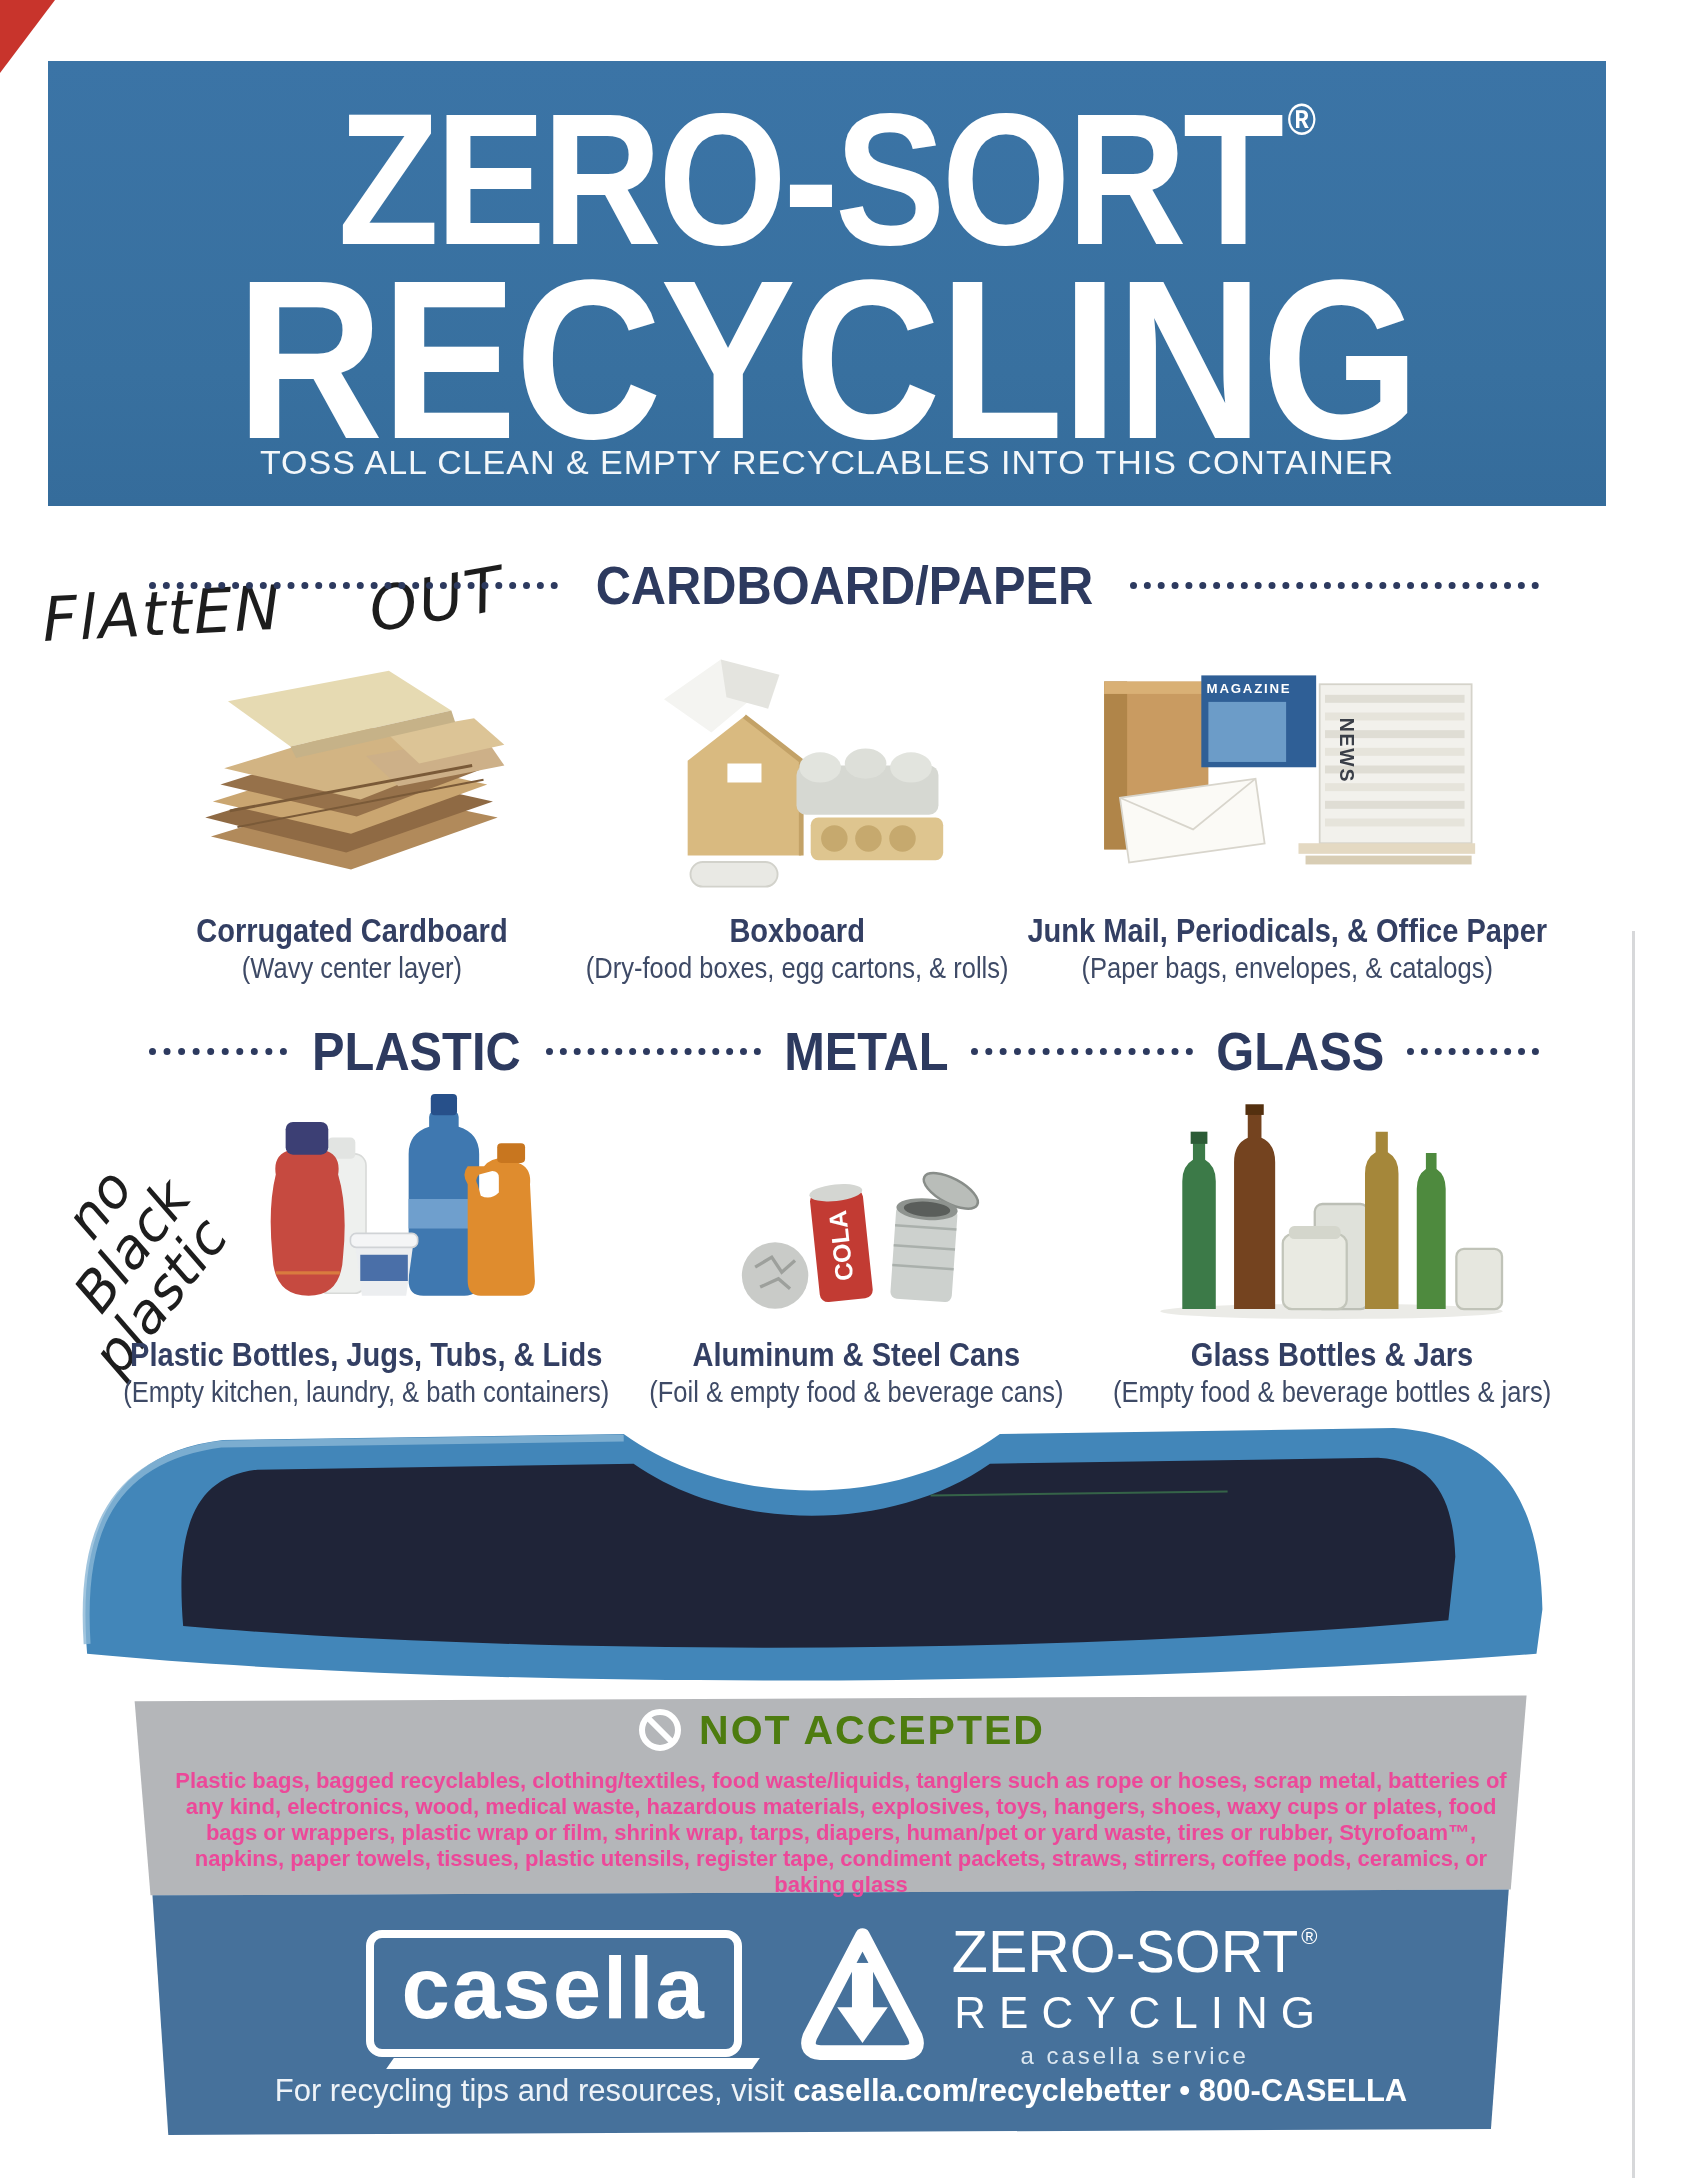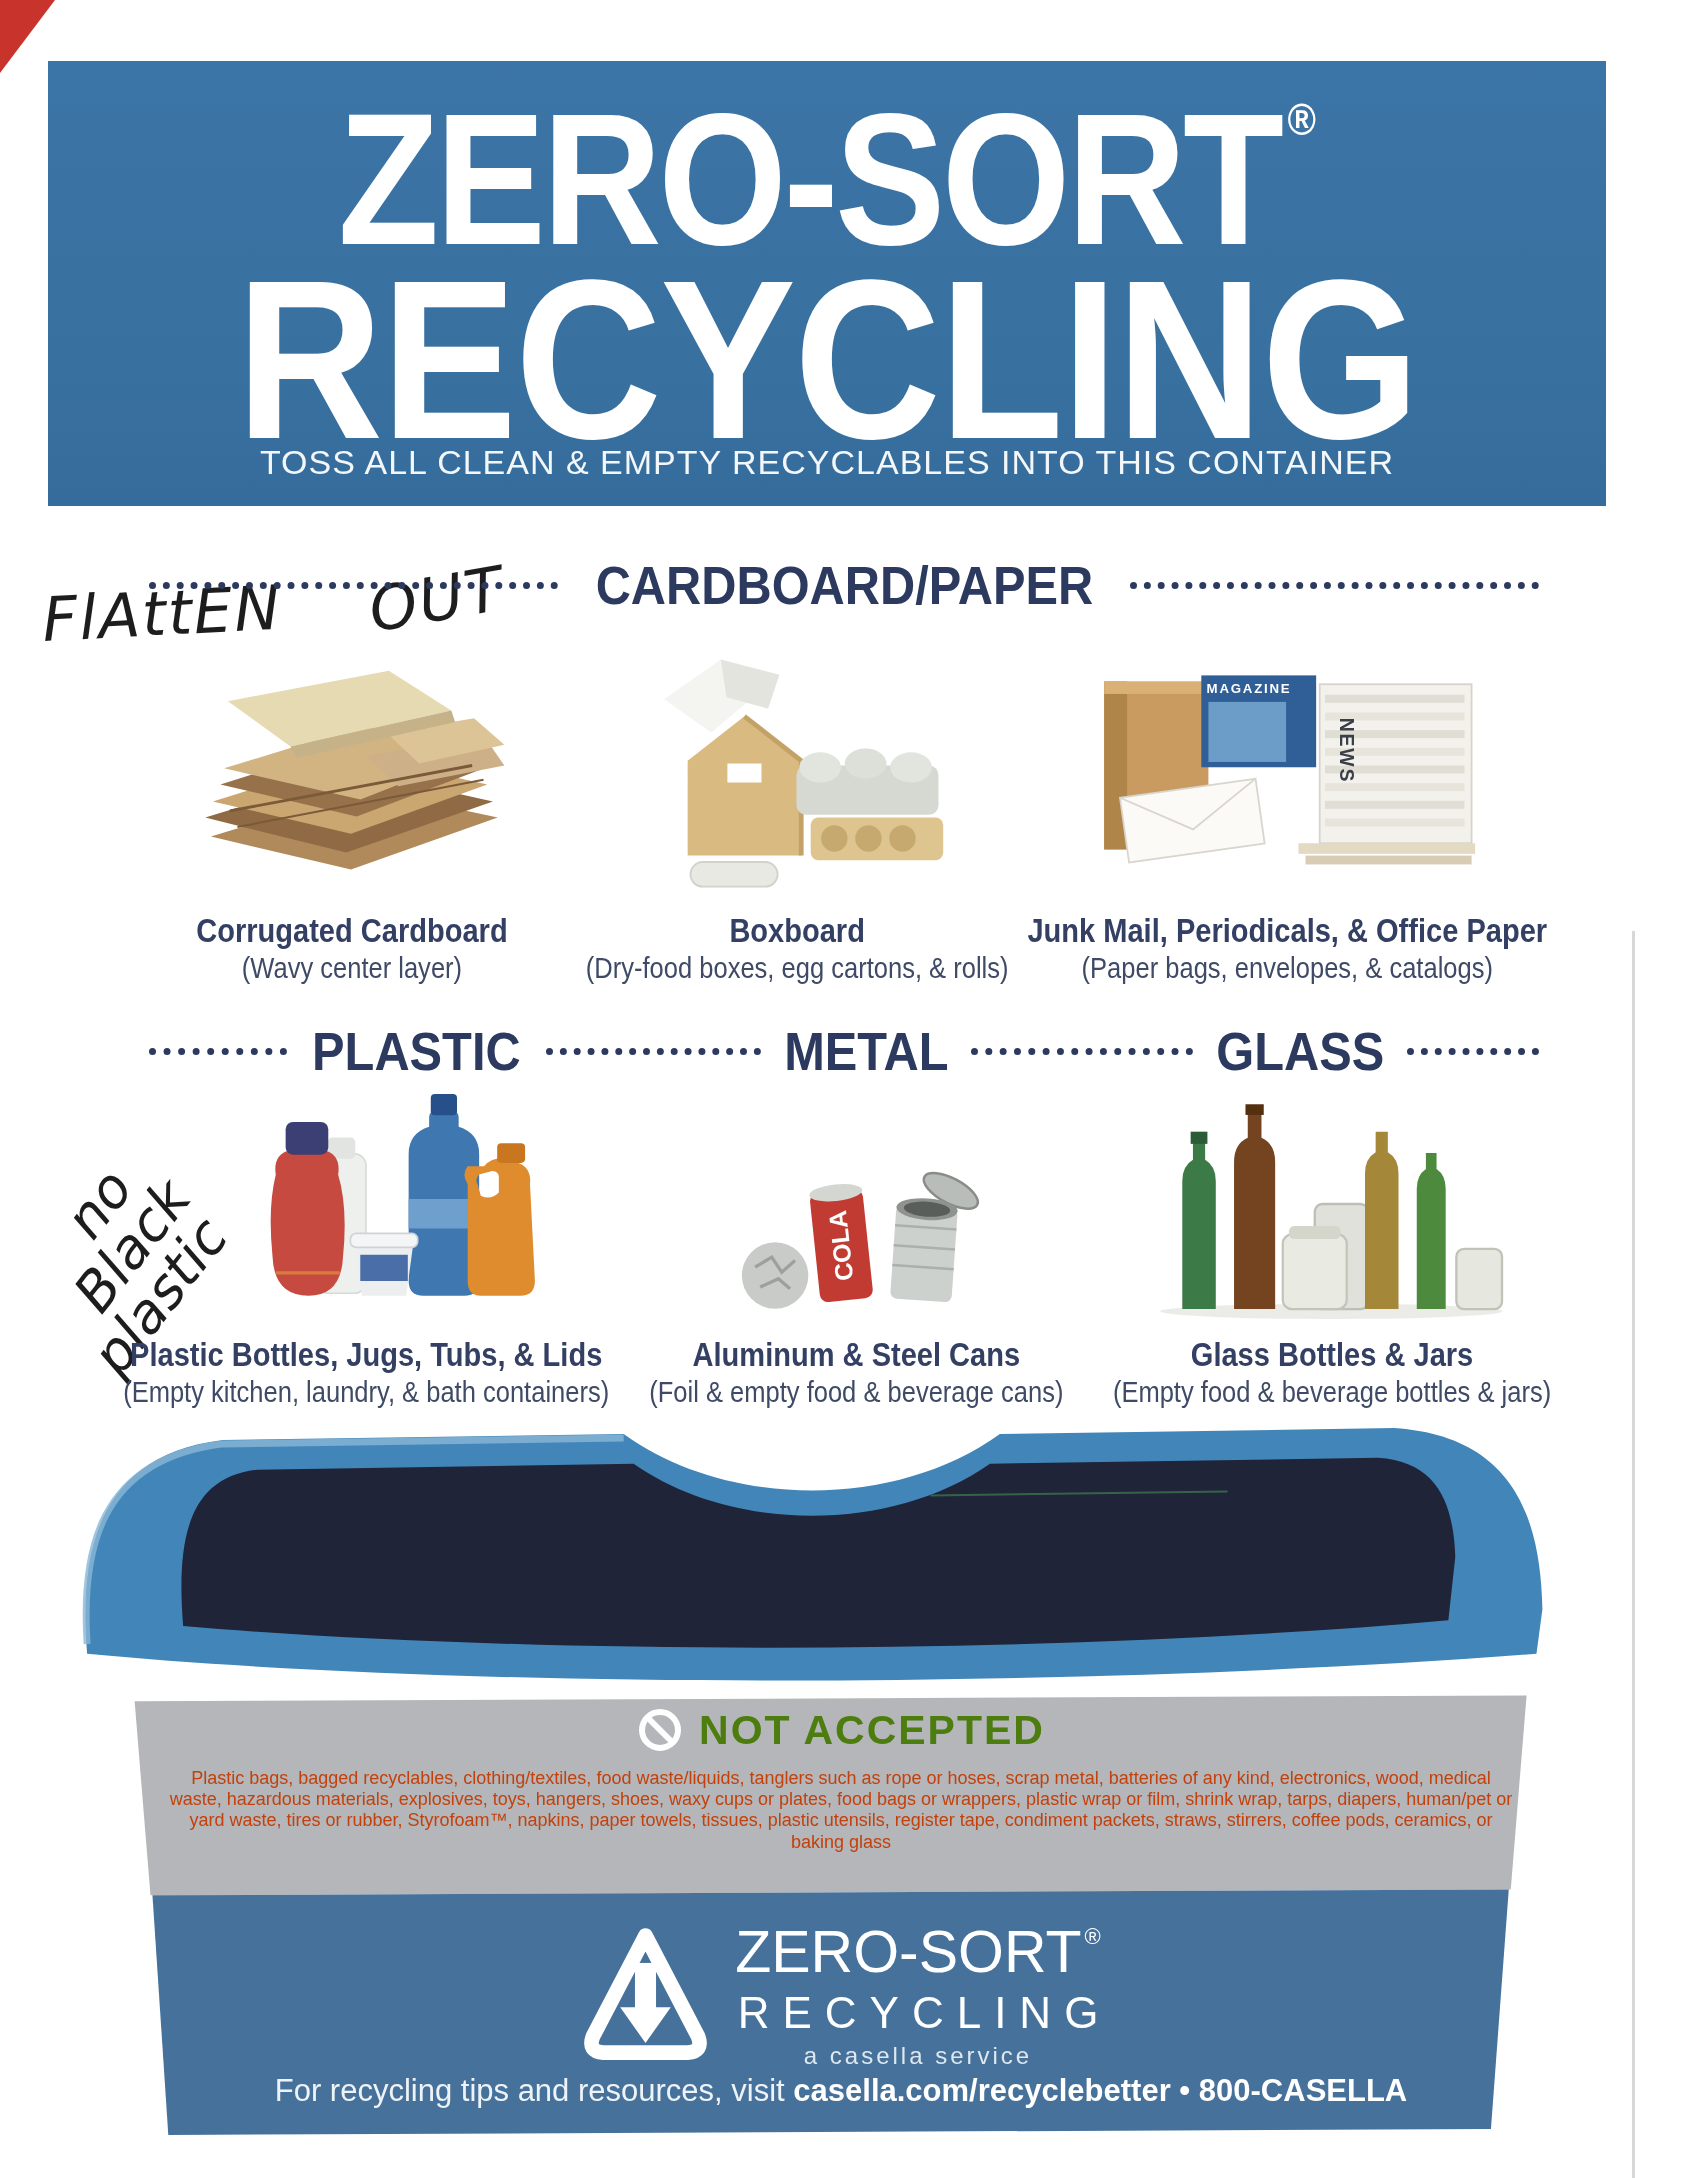--- a/index.html
+++ b/index.html
@@ -56,21 +56,21 @@
   figcaption{text-align:center;transform:scaleX(.88);transform-origin:center top;white-space:nowrap;}
   .cap-title{font-size:33px;font-weight:bold;color:#333f63;line-height:1.25;}
   .cap-sub{font-size:29px;font-weight:400;color:#3e4a66;line-height:1.2;}
 
   
   .container-svg{position:absolute;left:0;top:1416px;}
   .not-heading{position:absolute;top:1707px;left:158px;width:1366px;text-align:center;
     color:#4d7c0f;font-size:41px;font-weight:bold;letter-spacing:2px;}
   .not-heading svg{vertical-align:-9px;margin-right:16px;}
   .not-body{position:absolute;top:1768px;left:168px;width:1346px;text-align:center;
-    color:#c2410c;font-size:18px;line-height:1.18;font-weight:400;}
+    color:#ec4899;font-size:22px;line-height:1.18;font-weight:700;}
 
   .brand-row{position:absolute;top:1923px;left:287px;width:1109px;height:141px;
     display:flex;align-items:center;justify-content:center;gap:57px;}
   .casella-logo{position:relative;border:8px solid #fff;border-radius:16px;
     padding:0 28px 10px 28px;color:#fff;font-size:87px;font-weight:bold;letter-spacing:2px;line-height:1.15;}
   .casella-logo::after{content:"";position:absolute;left:16px;right:-22px;bottom:-20px;height:11px;
     background:#fff;transform:skewX(-35deg);}
   .zs-logo{display:flex;align-items:center;gap:26px;}
   .zs-text{display:flex;flex-direction:column;align-items:center;color:#fff;}
   .zs-l1{font-size:59px;font-weight:normal;letter-spacing:0;white-space:nowrap;}
@@ -287,20 +287,23 @@
 
   <div class="not-heading">
     <svg width="46" height="46" viewBox="0 0 46 46">
       <circle cx="23" cy="23" r="18" fill="none" stroke="#ffffff" stroke-width="6"></circle>
       <line x1="11" y1="11" x2="35" y2="35" stroke="#ffffff" stroke-width="6"></line>
     </svg><span>NOT ACCEPTED</span>
   </div>
   <div class="not-body">Plastic bags, bagged recyclables, clothing/textiles, food waste/liquids, tanglers such as rope or hoses, scrap metal, batteries of any kind, electronics, wood, medical waste, hazardous materials, explosives, toys, hangers, shoes, waxy cups or plates, food bags or wrappers, plastic wrap or film, shrink wrap, tarps, diapers, human/pet or yard waste, tires or rubber, Styrofoam™, napkins, paper towels, tissues, plastic utensils, register tape, condiment packets, straws, stirrers, coffee pods, ceramics, or baking glass</div>
 
   <div class="brand-row">
+    <div class="casella-logo">
+      <span>casella</span>
+    </div>
     <div class="zs-logo">
       <svg width="127" height="137" viewBox="0 0 120 130">
         <path d="M60 10 L110 106 Q115 120 100 121 L20 121 Q5 120 10 106 Z" fill="none" stroke="#ffffff" stroke-width="14" stroke-linejoin="round"></path>
         <rect x="50" y="36" width="20" height="44" fill="#ffffff"></rect>
         <polygon points="36,78 84,78 60,112" fill="#ffffff"></polygon>
       </svg>
       <div class="zs-text">
         <div class="zs-l1"><span>ZERO-SORT</span><span class="reg">®</span></div>
         <div class="zs-l2">RECYCLING</div>
         <div class="zs-l3">a casella service</div>

